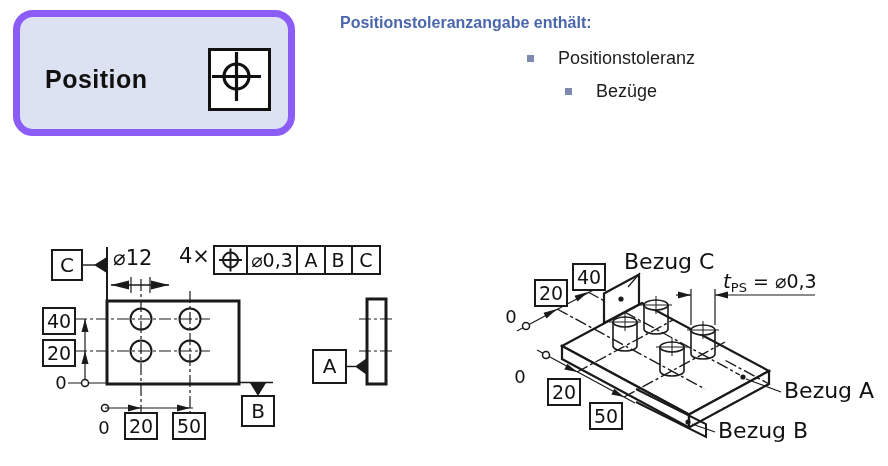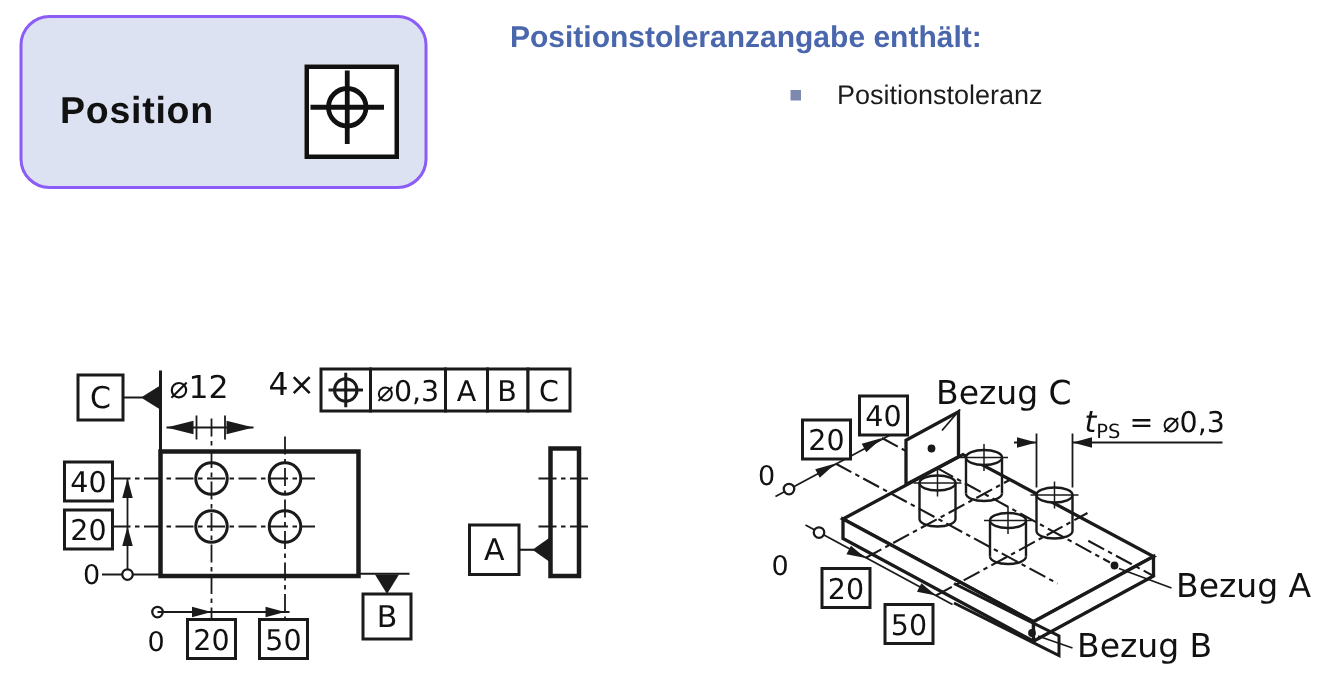--- a/index.html
+++ b/index.html
@@ -3,34 +3,34 @@
 <meta charset="utf-8">
 <style>
   html,body{margin:0;padding:0;}
   body{
     width:888px;height:466px;position:relative;background:#ffffff;
     font-family:"Liberation Sans", sans-serif;overflow:hidden;
   }
   
   .position-card{
     position:absolute;left:13px;top:10px;width:268px;height:112px;
-    background:#dde2f3;border:2px solid #8b5cf6;border-radius:20px;
+    background:#dde2f3;border:7px solid #8b5cf6;border-radius:20px;
   }
   .position-card .title{
     position:absolute;left:25px;top:48px;font-size:25px;font-weight:bold;color:#111;
     letter-spacing:0.5px;
   }
   .symbol-box{
     position:absolute;right:17px;top:31px;width:57px;height:57px;
     background:#ffffff;border:3px solid #111;
   }
   
   .content{position:absolute;left:340px;top:14px;width:540px;}
   .content h1{
-    margin:0 0 16px 0;font-size:20px;font-weight:bold;color:#4a67ad;
+    margin:0 0 16px 0;font-size:16px;font-weight:bold;color:#4a67ad;
   }
   .bullet-row{display:flex;align-items:flex-start;margin-bottom:13px;justify-content:center;}
   .bullet-sq{
     width:7px;height:7px;background:#7e89b0;margin:7px 24px 0 2px;flex:none;
   }
   .bullet-text{font-size:18px;color:#1c1c1c;line-height:20px;}
   
   .svg2d{position:absolute;left:10px;top:233px;}
   .svg3d{position:absolute;left:478px;top:233px;}
   svg text{font-family:"DejaVu Sans", sans-serif;fill:#111;}
@@ -68,20 +68,24 @@
     </svg>
   </div>
 </div>
 
 <div class="content">
   <h1>Positionstoleranzangabe enthält:</h1>
   <div class="bullet-row">
     <span class="bullet-sq"></span>
     <span class="bullet-text">Positionstoleranz</span>
   </div>
+  <div class="bullet-row">
+    <span class="bullet-sq"></span>
+    <span class="bullet-text">Bezüge</span>
+  </div>
 </div>
 
 <svg class="svg2d" width="410" height="233" viewBox="0 0 410 233">
 
   <line class="ln2" x1="97" y1="14" x2="97" y2="68"></line>
   <line class="ln" x1="72" y1="32" x2="85" y2="32"></line>
   <path class="arr" d="M84,32 L96,24.5 L96,39.5 Z"></path>
   <rect class="box" x="42" y="17" width="30" height="30"></rect>
   <text class="datum" x="57" y="39">C</text>
 

